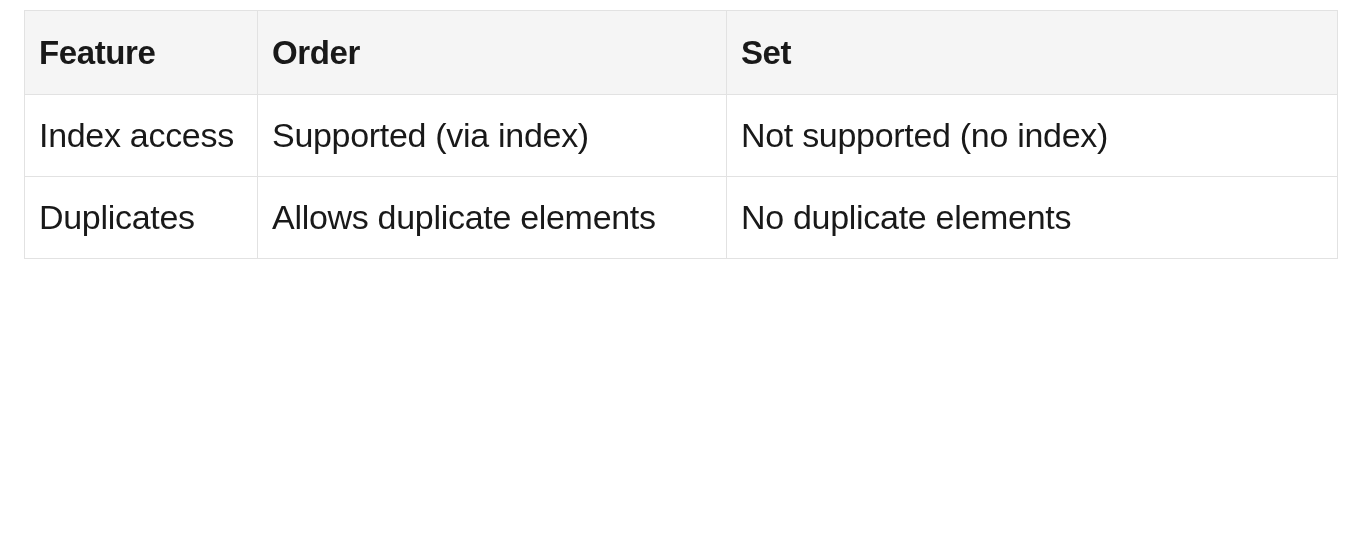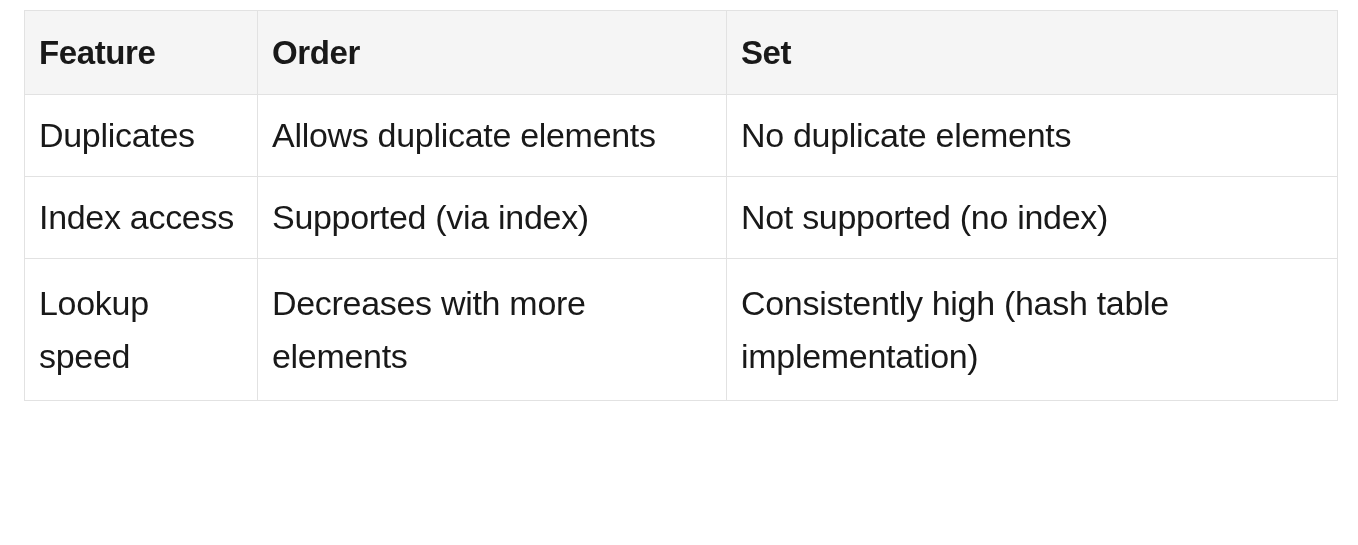--- a/index.html
+++ b/index.html
@@ -90,46 +90,35 @@
           <span class="cell-text">Order</span>
         </th>
         <th>
           <span class="cell-text">Set</span>
         </th>
       </tr>
     </thead>
     <tbody>
       <tr class="row-short">
         <td>
+          <span class="cell-text">Index access</span>
+        </td>
+        <td>
+          <span class="cell-text">Supported (via index)</span>
+        </td>
+        <td>
+          <span class="cell-text">Not supported (no index)</span>
+        </td>
+      </tr>
+      <tr class="row-short">
+        <td>
           <span class="cell-text">Duplicates</span>
         </td>
         <td>
           <span class="cell-text">Allows duplicate elements</span>
         </td>
         <td>
           <span class="cell-text">No duplicate elements</span>
         </td>
       </tr>
-      <tr class="row-short">
-        <td>
-          <span class="cell-text">Index access</span>
-        </td>
-        <td>
-          <span class="cell-text">Supported (via index)</span>
-        </td>
-        <td>
-          <span class="cell-text">Not supported (no index)</span>
-        </td>
-      </tr>
-      <tr class="row-last">
-        <td>
-          <span class="cell-text">Lookup speed</span>
-        </td>
-        <td>
-          <span class="cell-text">Decreases with more elements</span>
-        </td>
-        <td>
-          <span class="cell-text">Consistently high (hash table implementation)</span>
-        </td>
-      </tr>
     </tbody>
   </table>
 </div>
 
 </body></html>

